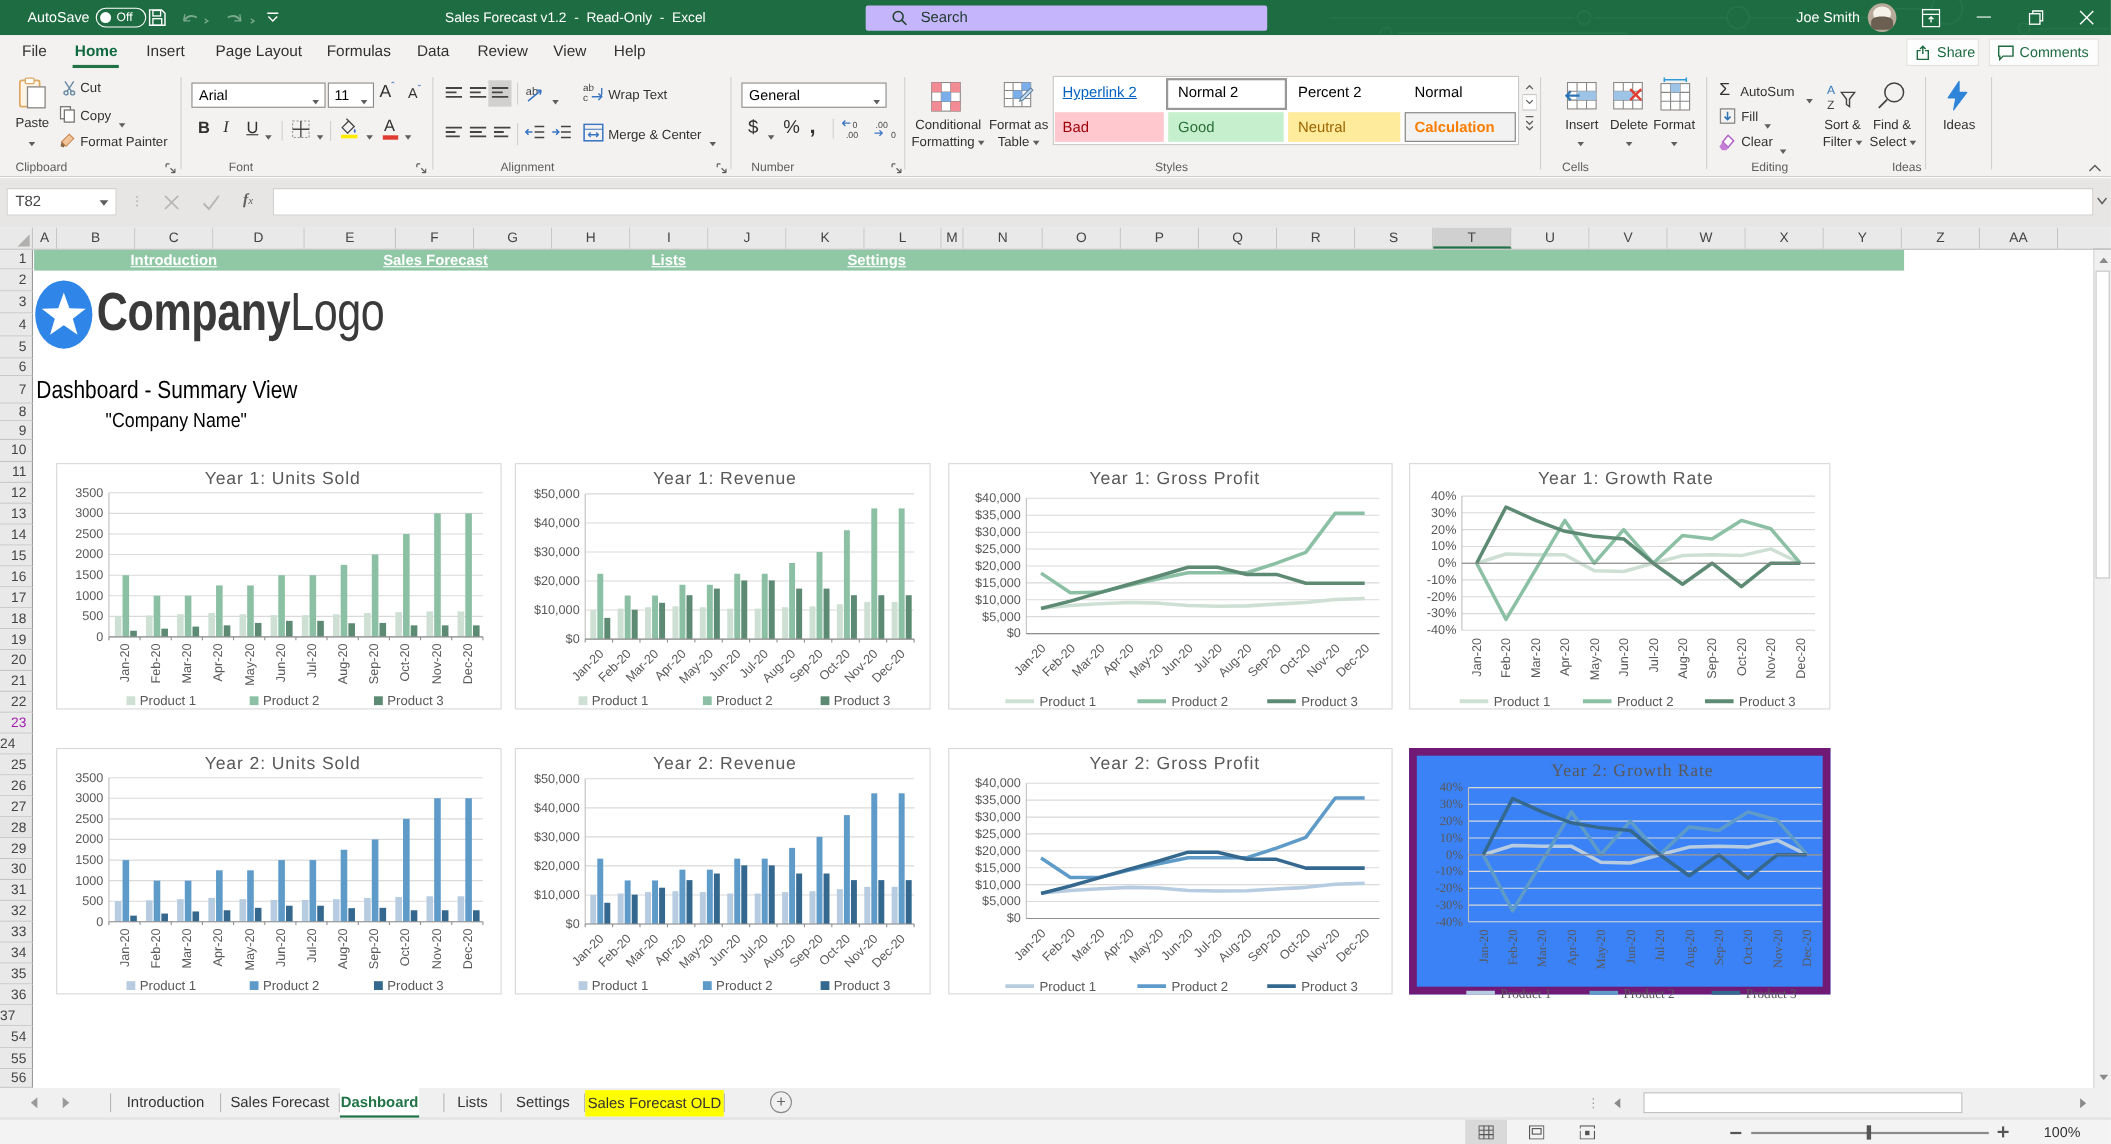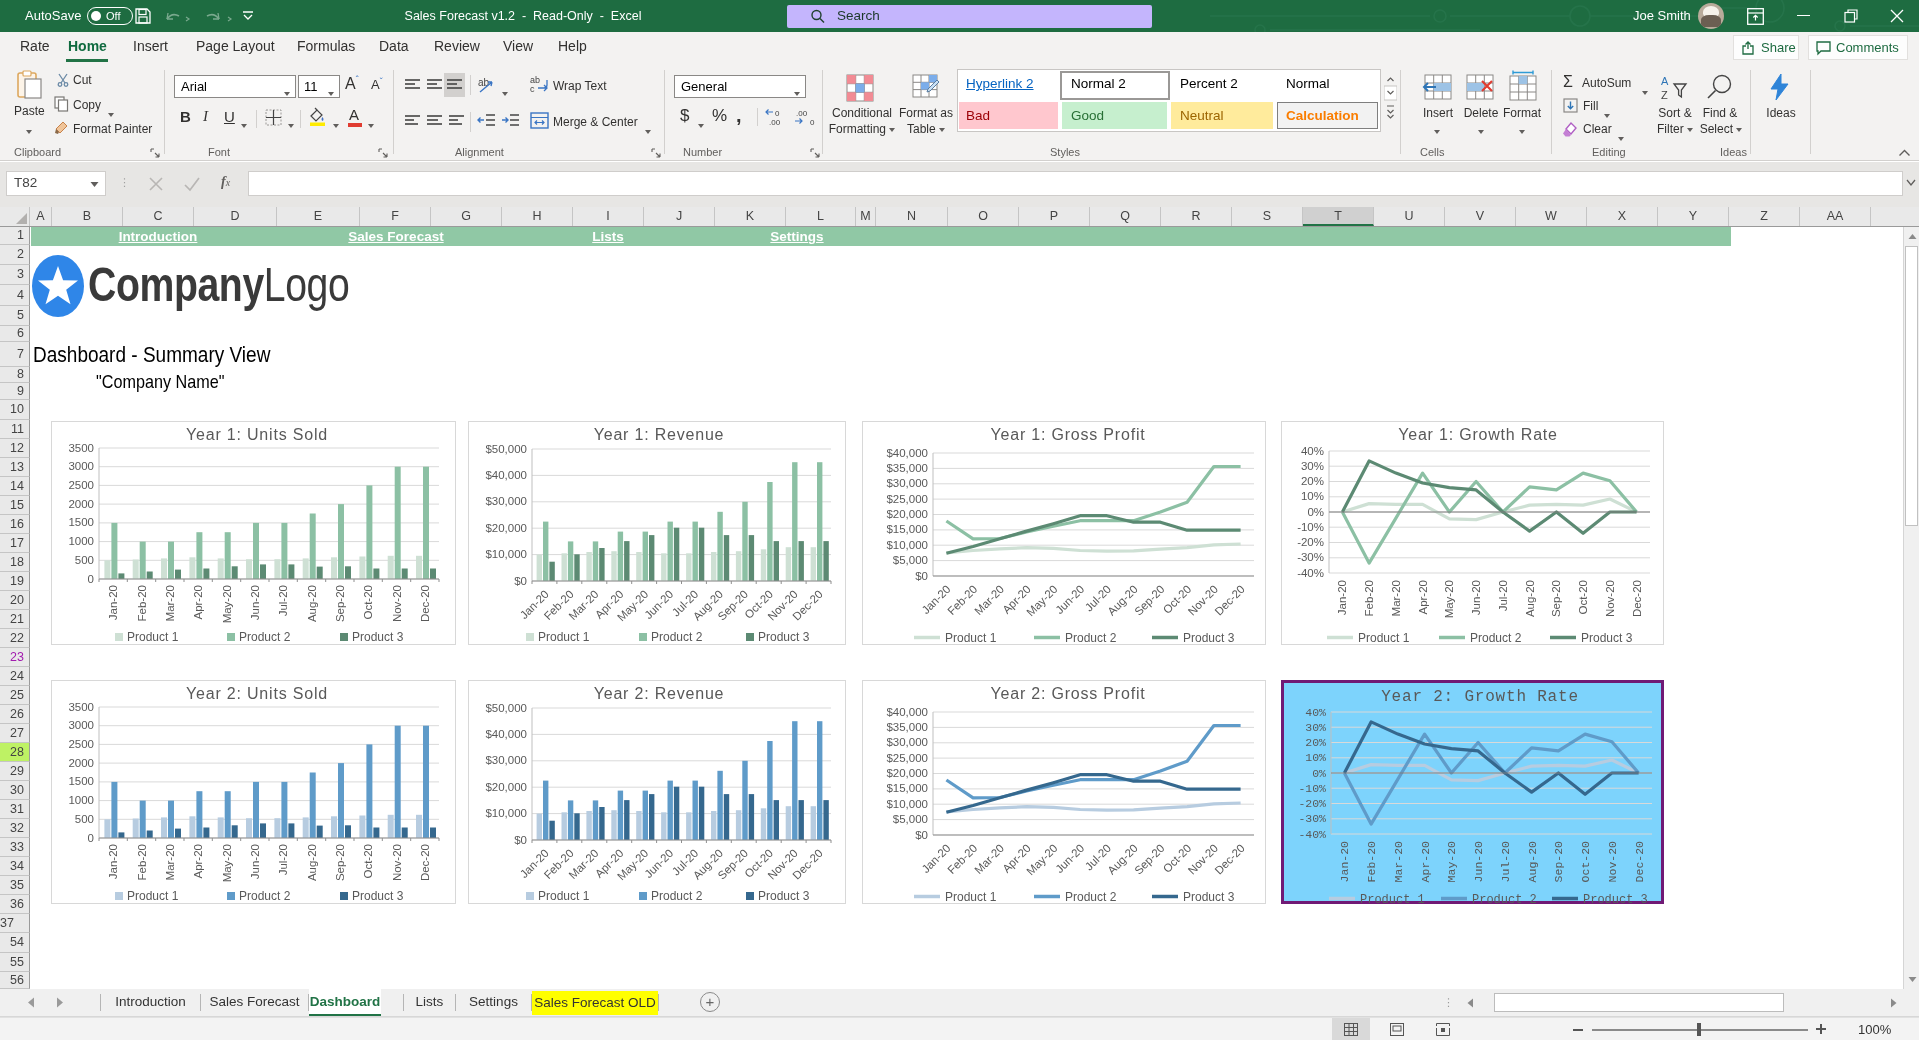--- a/index.html
+++ b/index.html
@@ -68,21 +68,21 @@
 <div class="abs" style="left:1797px;top:15px;width:13px;height:1.4px;background:#fff"></div>
 <svg class="abs" style="left:1844px;top:9px" width="14" height="14" viewBox="0 0 14 14">
       <rect x="1" y="3.5" width="9.5" height="9.5" fill="none" stroke="#fff" stroke-width="1.2"></rect>
       <path d="M4 3.5 v-2.5 h9 v9 h-2.5" fill="none" stroke="#fff" stroke-width="1.2"></path>
     </svg>
 <svg class="abs" style="left:1890px;top:9px" width="14" height="14" viewBox="0 0 14 14">
       <path d="M1 1 L13 13 M13 1 L1 13" stroke="#fff" stroke-width="1.3"></path>
     </svg>
 </div>
 <div class="abs" style="left:0;top:32px;width:1919px;height:30px;background:#f3f2f1">
-<div class="abs" style="left:20px;top:6px;font-size:14px;color:#323130">Rate</div>
+<div class="abs" style="left:20px;top:6px;font-size:14px;color:#323130">File</div>
 <div class="abs" style="left:68px;top:6px;font-size:14px;color:#0f6a3f;font-weight:bold">Home</div>
 <div class="abs" style="left:66px;top:27px;width:42px;height:2.5px;background:#217346"></div>
 <div class="abs" style="left:133px;top:6px;font-size:14px;color:#323130">Insert</div>
 <div class="abs" style="left:196px;top:6px;font-size:14px;color:#323130">Page Layout</div>
 <div class="abs" style="left:297px;top:6px;font-size:14px;color:#323130">Formulas</div>
 <div class="abs" style="left:379px;top:6px;font-size:14px;color:#323130">Data</div>
 <div class="abs" style="left:434px;top:6px;font-size:14px;color:#323130">Review</div>
 <div class="abs" style="left:503px;top:6px;font-size:14px;color:#323130">View</div>
 <div class="abs" style="left:558px;top:6px;font-size:14px;color:#323130">Help</div>
 <div class="abs" style="left:1733px;top:3px;width:66px;height:25px;background:#fdfdfd;border:1px solid #e2e0de">
@@ -432,25 +432,25 @@
 <div class="abs" style="left:0;top:250px;width:30px;height:19px;background:#e9e9e9;border-right:1px solid #9a9a9a;border-bottom:1px solid #c5c5c5;font-size:12.5px;color:#444;text-align:right;line-height:18px;padding-right:5px">14</div>
 <div class="abs" style="left:0;top:269px;width:30px;height:19px;background:#e9e9e9;border-right:1px solid #9a9a9a;border-bottom:1px solid #c5c5c5;font-size:12.5px;color:#444;text-align:right;line-height:18px;padding-right:5px">15</div>
 <div class="abs" style="left:0;top:288px;width:30px;height:19px;background:#e9e9e9;border-right:1px solid #9a9a9a;border-bottom:1px solid #c5c5c5;font-size:12.5px;color:#444;text-align:right;line-height:18px;padding-right:5px">16</div>
 <div class="abs" style="left:0;top:307px;width:30px;height:19px;background:#e9e9e9;border-right:1px solid #9a9a9a;border-bottom:1px solid #c5c5c5;font-size:12.5px;color:#444;text-align:right;line-height:18px;padding-right:5px">17</div>
 <div class="abs" style="left:0;top:326px;width:30px;height:19px;background:#e9e9e9;border-right:1px solid #9a9a9a;border-bottom:1px solid #c5c5c5;font-size:12.5px;color:#444;text-align:right;line-height:18px;padding-right:5px">18</div>
 <div class="abs" style="left:0;top:345px;width:30px;height:19px;background:#e9e9e9;border-right:1px solid #9a9a9a;border-bottom:1px solid #c5c5c5;font-size:12.5px;color:#444;text-align:right;line-height:18px;padding-right:5px">19</div>
 <div class="abs" style="left:0;top:364px;width:30px;height:19px;background:#e9e9e9;border-right:1px solid #9a9a9a;border-bottom:1px solid #c5c5c5;font-size:12.5px;color:#444;text-align:right;line-height:18px;padding-right:5px">20</div>
 <div class="abs" style="left:0;top:383px;width:30px;height:19px;background:#e9e9e9;border-right:1px solid #9a9a9a;border-bottom:1px solid #c5c5c5;font-size:12.5px;color:#444;text-align:right;line-height:18px;padding-right:5px">21</div>
 <div class="abs" style="left:0;top:402px;width:30px;height:19px;background:#e9e9e9;border-right:1px solid #9a9a9a;border-bottom:1px solid #c5c5c5;font-size:12.5px;color:#444;text-align:right;line-height:18px;padding-right:5px">22</div>
 <div class="abs" style="left:0;top:421px;width:30px;height:19px;background:#e9e9e9;border-right:1px solid #9a9a9a;border-bottom:1px solid #c5c5c5;font-size:12.5px;color:#a21caf;text-align:right;line-height:18px;padding-right:5px">23</div>
-<div class="abs" style="left:0;top:440px;width:30px;height:19px;background:#e9e9e9;border-right:1px solid #9a9a9a;border-bottom:1px solid #c5c5c5;font-size:12.5px;color:#444;text-align:right;line-height:18px;padding-right:5px">24</div>
+<div class="abs" style="left:0;top:440px;width:30px;height:19px;background:#e9e9e9;border-right:1px solid #9a9a9a;border-bottom:1px solid #c5c5c5;font-size:12.5px;color:#444;line-height:18px;padding-right:5px">24</div>
 <div class="abs" style="left:0;top:459px;width:30px;height:19px;background:#e9e9e9;border-right:1px solid #9a9a9a;border-bottom:1px solid #c5c5c5;font-size:12.5px;color:#444;text-align:right;line-height:18px;padding-right:5px">25</div>
 <div class="abs" style="left:0;top:478px;width:30px;height:19px;background:#e9e9e9;border-right:1px solid #9a9a9a;border-bottom:1px solid #c5c5c5;font-size:12.5px;color:#444;text-align:right;line-height:18px;padding-right:5px">26</div>
 <div class="abs" style="left:0;top:497px;width:30px;height:19px;background:#e9e9e9;border-right:1px solid #9a9a9a;border-bottom:1px solid #c5c5c5;font-size:12.5px;color:#444;text-align:right;line-height:18px;padding-right:5px">27</div>
-<div class="abs" style="left:0;top:516px;width:30px;height:19px;background:#bef264;border-right:1px solid #9a9a9a;border-bottom:1px solid #c5c5c5;font-size:12.5px;color:#444;text-align:right;line-height:18px;padding-right:5px">28</div>
+<div class="abs" style="left:0;top:516px;width:30px;height:19px;background:#e5e5e5;border-right:1px solid #9a9a9a;border-bottom:1px solid #c5c5c5;font-size:12.5px;color:#444;text-align:right;line-height:18px;padding-right:5px">28</div>
 <div class="abs" style="left:0;top:535px;width:30px;height:19px;background:#e9e9e9;border-right:1px solid #9a9a9a;border-bottom:1px solid #c5c5c5;font-size:12.5px;color:#444;text-align:right;line-height:18px;padding-right:5px">29</div>
 <div class="abs" style="left:0;top:554px;width:30px;height:19px;background:#e9e9e9;border-right:1px solid #9a9a9a;border-bottom:1px solid #c5c5c5;font-size:12.5px;color:#444;text-align:right;line-height:18px;padding-right:5px">30</div>
 <div class="abs" style="left:0;top:573px;width:30px;height:19px;background:#e9e9e9;border-right:1px solid #9a9a9a;border-bottom:1px solid #c5c5c5;font-size:12.5px;color:#444;text-align:right;line-height:18px;padding-right:5px">31</div>
 <div class="abs" style="left:0;top:592px;width:30px;height:19px;background:#e9e9e9;border-right:1px solid #9a9a9a;border-bottom:1px solid #c5c5c5;font-size:12.5px;color:#444;text-align:right;line-height:18px;padding-right:5px">32</div>
 <div class="abs" style="left:0;top:611px;width:30px;height:19px;background:#e9e9e9;border-right:1px solid #9a9a9a;border-bottom:1px solid #c5c5c5;font-size:12.5px;color:#444;text-align:right;line-height:18px;padding-right:5px">33</div>
 <div class="abs" style="left:0;top:630px;width:30px;height:19px;background:#e9e9e9;border-right:1px solid #9a9a9a;border-bottom:1px solid #c5c5c5;font-size:12.5px;color:#444;text-align:right;line-height:18px;padding-right:5px">34</div>
 <div class="abs" style="left:0;top:649px;width:30px;height:19px;background:#e9e9e9;border-right:1px solid #9a9a9a;border-bottom:1px solid #c5c5c5;font-size:12.5px;color:#444;text-align:right;line-height:18px;padding-right:5px">35</div>
 <div class="abs" style="left:0;top:668px;width:30px;height:19px;background:#e9e9e9;border-right:1px solid #9a9a9a;border-bottom:1px solid #c5c5c5;font-size:12.5px;color:#444;text-align:right;line-height:18px;padding-right:5px">36</div>
 <div class="abs" style="left:0;top:687px;width:30px;height:19px;background:#e9e9e9;border-right:1px solid #9a9a9a;border-bottom:1px solid #c5c5c5;font-size:12.5px;color:#444;text-align:left;line-height:18px;padding-right:5px">37</div>
 <div class="abs" style="left:0;top:706px;width:30px;height:20px;background:#e9e9e9;border-right:1px solid #9a9a9a;border-bottom:1px solid #c5c5c5;font-size:12.5px;color:#444;text-align:right;line-height:19px;padding-right:5px">54</div>
@@ -953,21 +953,21 @@
       <text transform="translate(355.9,168) rotate(-45)" text-anchor="end" font-size="11.5" fill="#595959">Nov-20</text>
       <text transform="translate(382.6,168) rotate(-45)" text-anchor="end" font-size="11.5" fill="#595959">Dec-20</text>
       <line x1="51" y1="215.5" x2="77" y2="215.5" stroke="#b7cce0" stroke-width="3.5"></line>
       <text x="82" y="220.0" font-size="12" fill="#595959">Product 1</text>
       <line x1="171" y1="215.5" x2="197" y2="215.5" stroke="#5f9bc9" stroke-width="3.5"></line>
       <text x="202" y="220.0" font-size="12" fill="#595959">Product 2</text>
       <line x1="289" y1="215.5" x2="315" y2="215.5" stroke="#35688e" stroke-width="3.5"></line>
       <text x="320" y="220.0" font-size="12" fill="#595959">Product 3</text>
     </svg>
   </div>
-<div style="position:absolute;left:1281px;top:680px;width:383px;height:224px;background:#7dd3fc;border:3px solid #701a75;box-sizing:border-box;font-family:Liberation Mono, monospace">
+<div style="position:absolute;left:1281px;top:680px;width:383px;height:224px;background:#3b82f6;border:7px solid #701a75;box-sizing:border-box;font-family:Liberation Serif, serif">
     <svg width="383" height="224" viewBox="0 0 383 224" style="position:absolute;left:0;top:0">
       <line x1="47" y1="151.0" x2="368" y2="151.0" stroke="#d9d9d9" stroke-width="1"></line>
       <line x1="47" y1="135.8" x2="368" y2="135.8" stroke="#d9d9d9" stroke-width="1"></line>
       <line x1="47" y1="120.5" x2="368" y2="120.5" stroke="#d9d9d9" stroke-width="1"></line>
       <line x1="47" y1="105.2" x2="368" y2="105.2" stroke="#d9d9d9" stroke-width="1"></line>
       <line x1="47" y1="90.0" x2="368" y2="90.0" stroke="#d9d9d9" stroke-width="1"></line>
       <line x1="47" y1="74.8" x2="368" y2="74.8" stroke="#d9d9d9" stroke-width="1"></line>
       <line x1="47" y1="59.5" x2="368" y2="59.5" stroke="#d9d9d9" stroke-width="1"></line>
       <line x1="47" y1="44.2" x2="368" y2="44.2" stroke="#d9d9d9" stroke-width="1"></line>
       <line x1="47" y1="29.0" x2="368" y2="29.0" stroke="#d9d9d9" stroke-width="1"></line>

